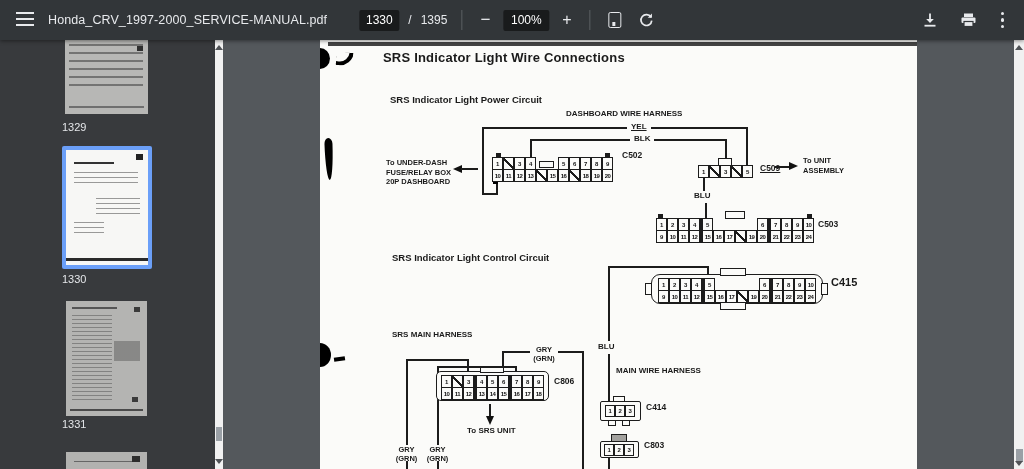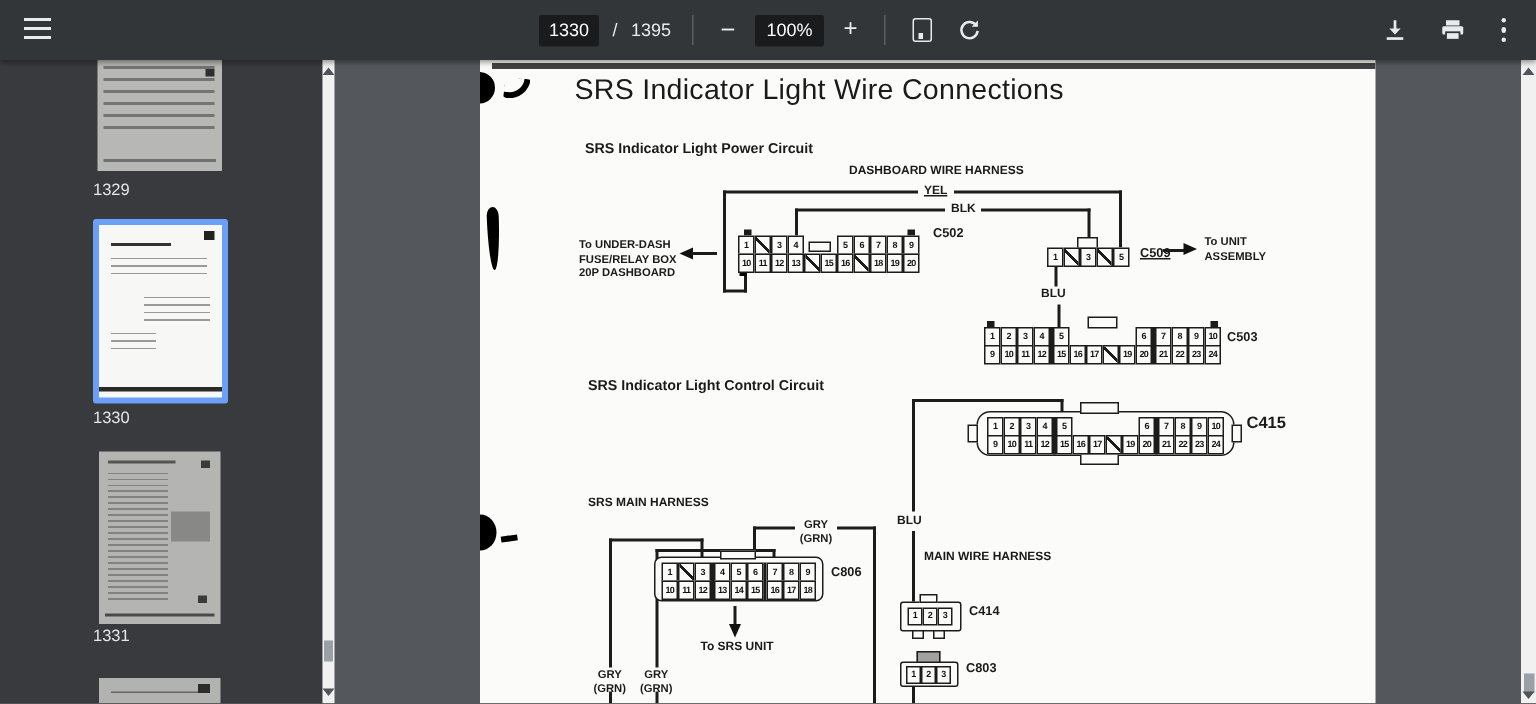--- a/index.html
+++ b/index.html
@@ -75,21 +75,21 @@
   .blob{position:absolute;background:#000;}
   .b-semi1{left:-11px;top:8px;width:21px;height:21px;border-radius:50%;}
   .b-comma{left:16px;top:12px;width:17px;height:14px;background:none;
            border-bottom:4px solid #000;border-right:4px solid #000;border-radius:0 0 15px 2px;
            transform:rotate(6deg);}
   .b-tear{left:5px;top:98px;width:8px;height:42px;border-radius:50% 50% 50% 50%/14% 14% 86% 86%;
           transform:rotate(-2deg);}
   .b-semi2{left:-11px;top:303px;width:22px;height:24px;border-radius:50%;}
   .b-dash{left:14px;top:317px;width:11px;height:4px;transform:rotate(-8deg);}
 
-  .h1{position:absolute;left:63px;top:10px;font-size:19px;font-weight:normal;letter-spacing:.2px;}
+  .h1{position:absolute;left:63px;top:10px;font-size:13px;font-weight:bold;letter-spacing:.2px;}
   .h2{position:absolute;font-size:9.5px;font-weight:bold;}
   .lbl{position:absolute;font-size:8px;font-weight:bold;white-space:nowrap;}
   .lbl-sm{position:absolute;font-size:7.5px;font-weight:bold;line-height:9.5px;white-space:nowrap;}
   .wchip{position:absolute;font-size:8px;font-weight:bold;background:#fbfbf9;padding:0 4px;z-index:5;}
   .two-line{text-align:center;line-height:8.5px;font-size:7.5px;font-weight:bold;position:absolute;}
 
   .hl,.vl{position:absolute;background:#1c1c1c;}
   .hl{height:2px;} .vl{width:2px;}
   .dot{position:absolute;width:5px;height:5px;background:#000;}
 
@@ -117,20 +117,21 @@
 <body>
 
 <div id="app">
 
   <div class="toolbar">
     <div class="hamburger">
         <i></i>
         <i></i>
         <i></i>
       </div>
+    <div class="doc-title">Honda_CRV_1997-2000_SERVICE-MANUAL.pdf</div>
 
     <div class="tb-center">
       <span class="num-box">1330</span>
       <span>/</span>
       <span>1395</span>
       <span class="tb-sep"></span>
       <button class="tb-btn minus-btn">−</button>
       <span class="num-box" style="min-width:40px">100%</span>
       <button class="tb-btn plus-btn">+</button>
       <span class="tb-sep"></span>
@@ -204,21 +205,21 @@
     <div class="lbl" style="left:72px;top:290px;">SRS MAIN HARNESS</div>
     <div class="lbl" style="left:296px;top:326px;">MAIN WIRE HARNESS</div>
 
     <div>
       <div class="hl" style="left:162px;top:87px;width:266px;"></div>
       <div class="vl" style="left:162px;top:87px;height:68px;"></div>
       <div class="hl" style="left:162px;top:153px;width:16px;"></div>
       <div class="vl" style="left:176px;top:142px;height:13px;"></div>
       <div class="dot" style="left:173px;top:139px;"></div>
       <div class="vl" style="left:426px;top:87px;height:38px;"></div>
-      <div class="wchip" style="left:292px;top:82px;text-decoration:underline;">YEL</div>
+      <div class="wchip" style="left:307px;top:82px;text-decoration:underline;">YEL</div>
     </div>
     <div>
       <div class="hl" style="left:210px;top:99px;width:197px;"></div>
       <div class="vl" style="left:210px;top:99px;height:18px;"></div>
       <div class="vl" style="left:405px;top:99px;height:26px;"></div>
       <div class="wchip" style="left:310px;top:94px;">BLK</div>
     </div>
     <div>
       <div class="vl" style="left:383px;top:138px;height:13px;"></div>
       <div class="lbl" style="left:374px;top:151px;">BLU</div>

